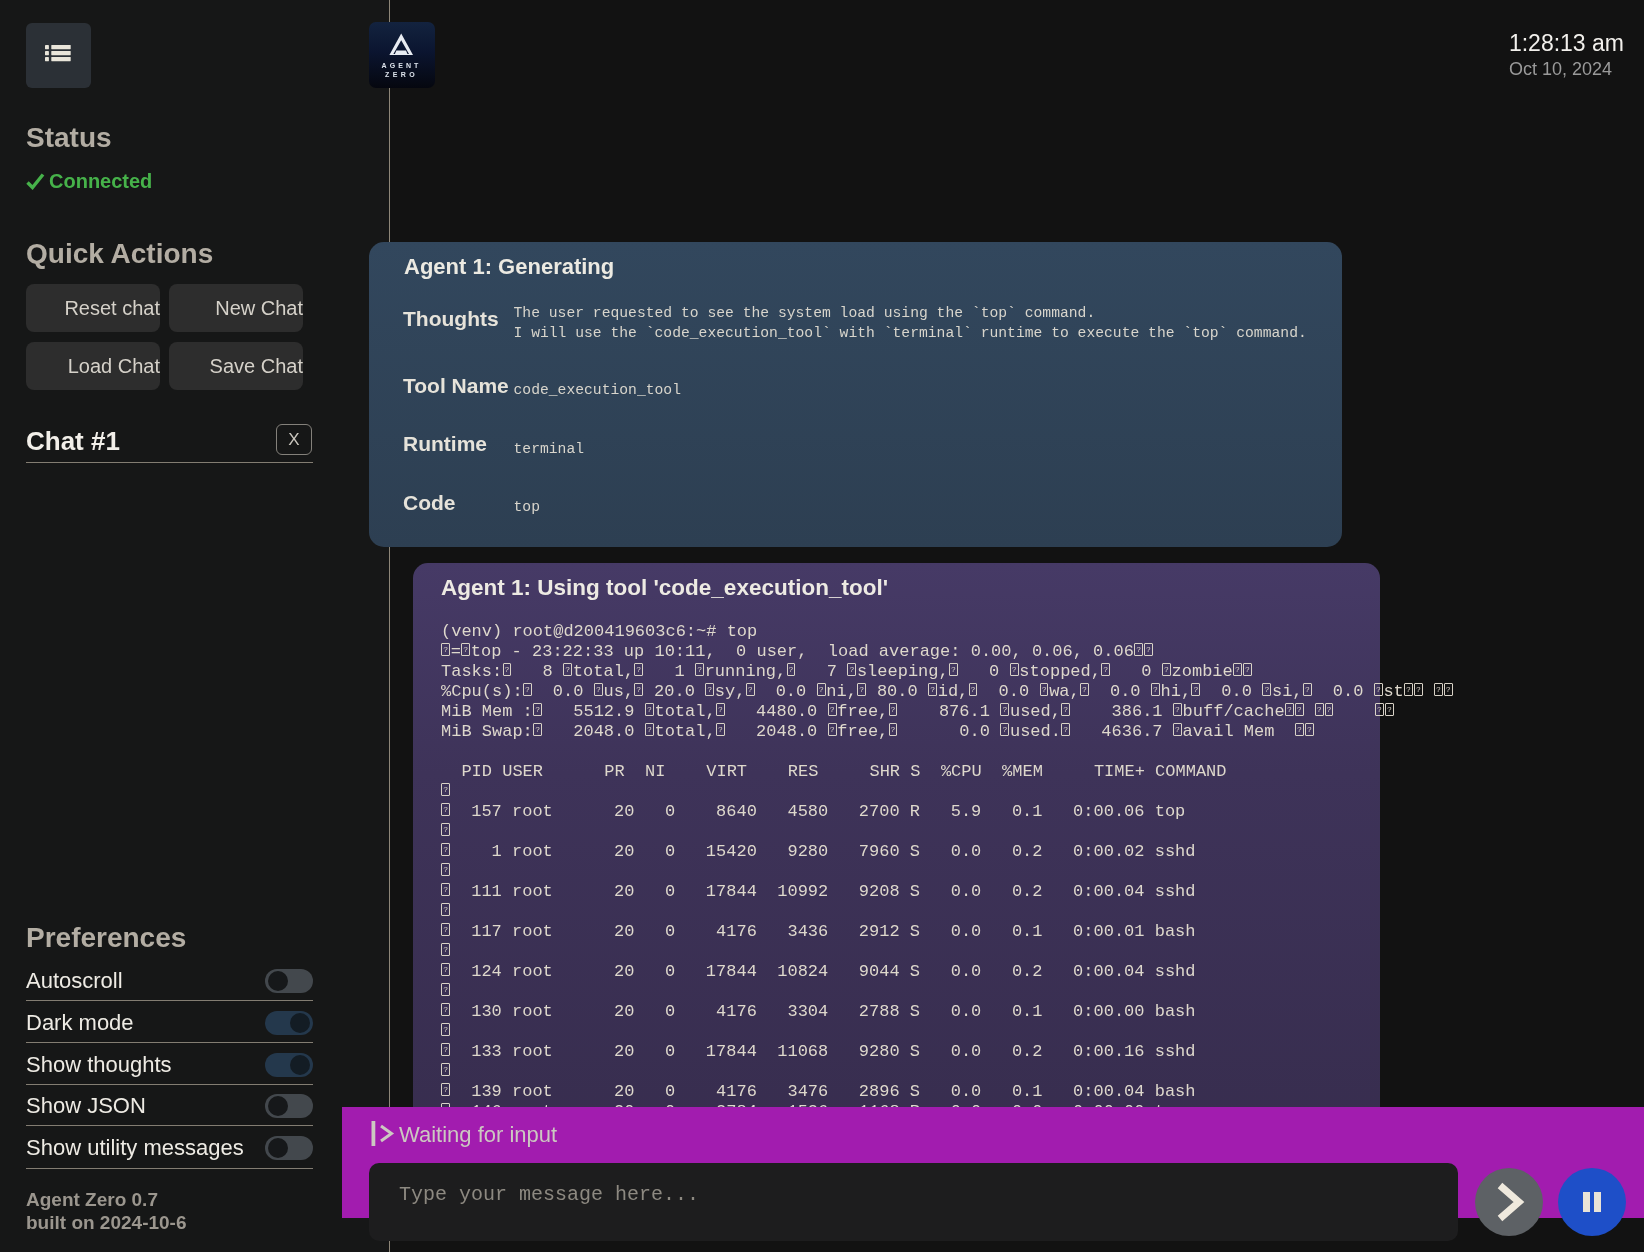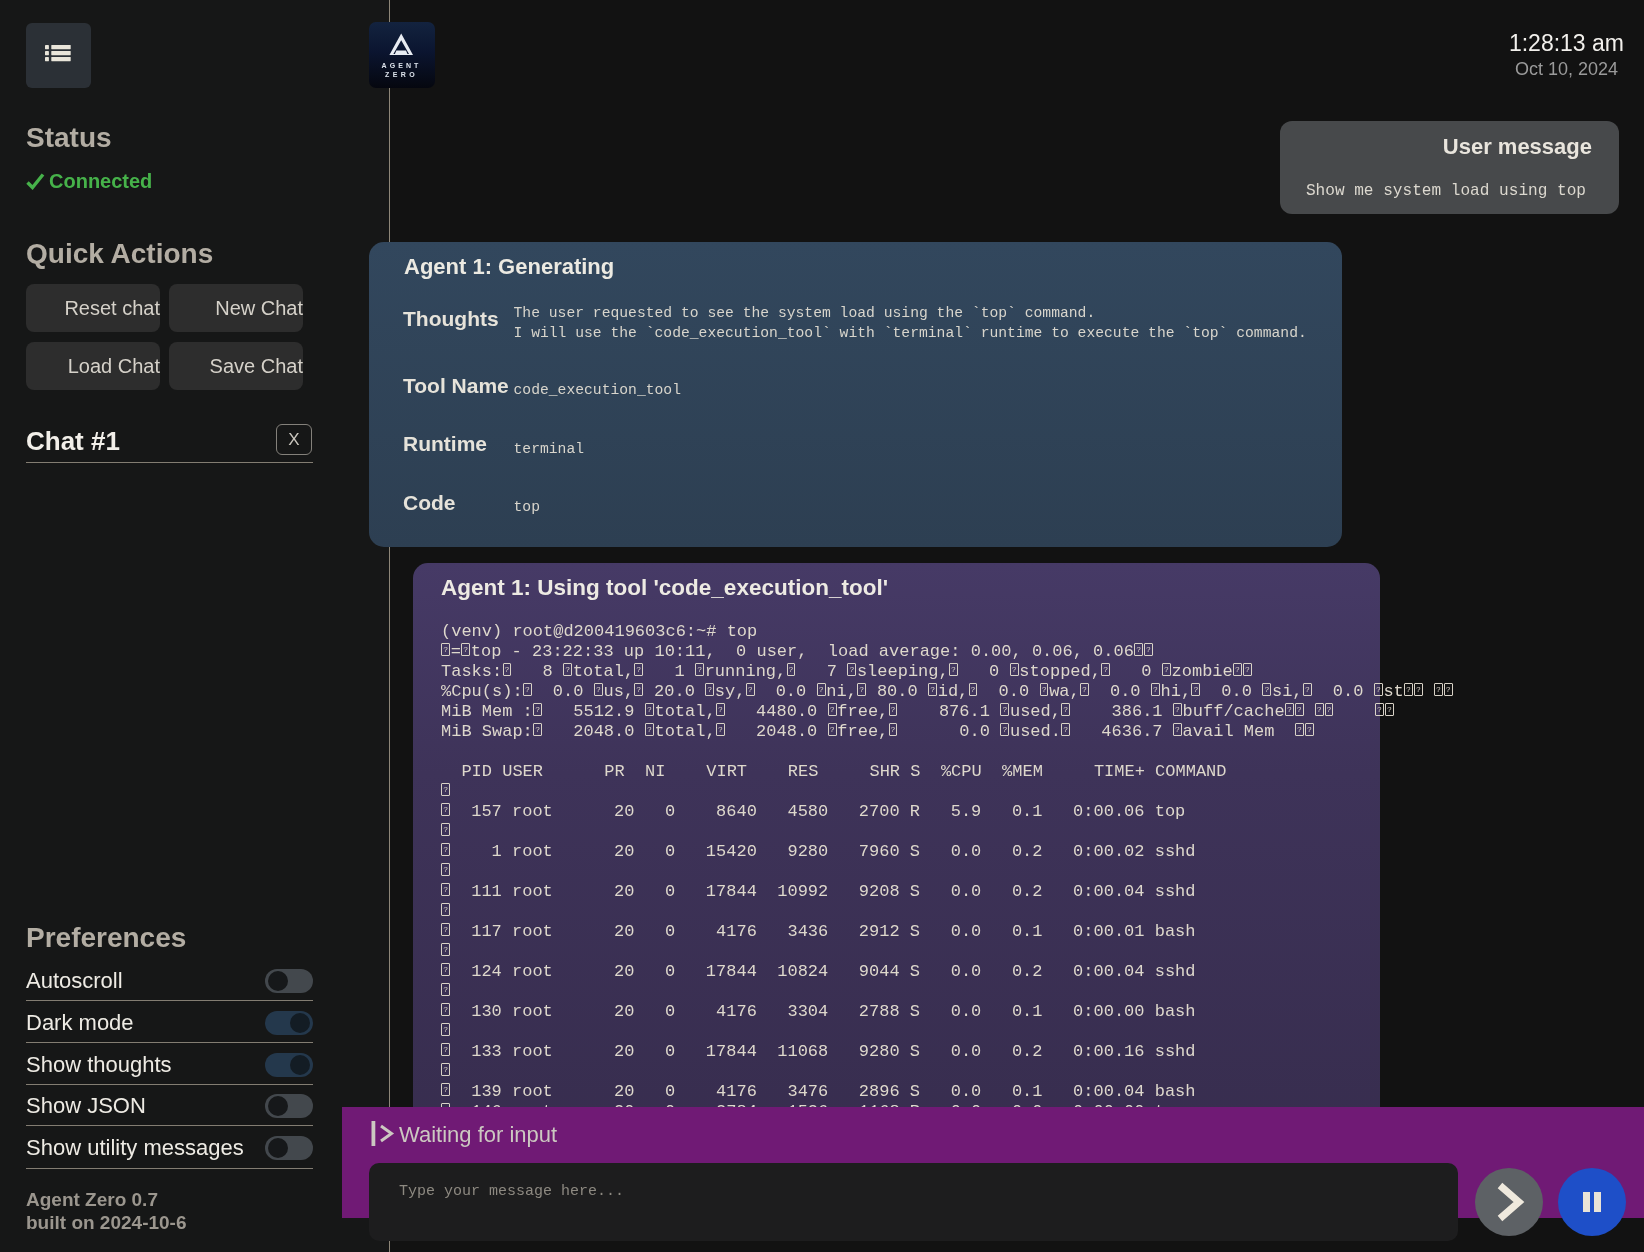--- a/index.html
+++ b/index.html
@@ -17,41 +17,41 @@
 .plab{position:absolute;left:0;top:50%;transform:translateY(-50%);font-size:22px;color:#eeebe4}
 .psep{position:absolute;left:26px;width:287px;height:1px;background:#837d72}
 .tog{position:absolute;right:0;top:50%;margin-top:-12px;width:48px;height:24px;border-radius:12px;background:#43484d}
 .tog i{position:absolute;top:2px;width:20px;height:20px;border-radius:50%;background:#16181a}
 .tog.off i{left:3px}
 .tog.on{background:#24384c}
 .tog.on i{left:25px;background:#131c24}
 #foot{position:absolute;left:26px;top:1188px;font-size:19px;line-height:23px;color:#9b968e;font-weight:bold}
 #main{position:absolute;left:342px;top:0;width:1302px;height:1252px}
 #logo{position:absolute;left:27px;top:22px;width:66px;height:66px;border-radius:7px;background:linear-gradient(180deg,#13233f 0%,#0b1530 45%,#05070f 100%)}
-#clock{position:absolute;right:20px;top:30px;text-align:center}
+#clock{position:absolute;right:20px;top:30px;text-align:left}
 #clock .t{font-size:23px;font-weight:normal;line-height:26px;color:#f2f0ec}
 #clock .d{font-size:18px;color:#9a9a9a;margin-top:3px}
 #umsg{position:absolute;right:25px;top:121px;width:339px;height:93px;background:#47494b;border-radius:12px}
 #umsg .h{position:absolute;right:27px;top:13px;font-size:22px;font-weight:bold;color:#e9e5dd}
 #umsg .m{position:absolute;right:33px;top:61px;font-family:"Liberation Mono",monospace;font-size:16.1px;color:#dcd8cf}
 #agent{position:absolute;left:27px;top:242px;width:973px;height:305px;border-radius:15px;background:linear-gradient(180deg,#32475d 0%,#2d3f52 100%)}
 #agent .h{position:absolute;left:35px;top:12px;font-size:22px;font-weight:bold;color:#eceae2}
 .flab{position:absolute;left:34px;font-size:21px;font-weight:bold;color:#e6e3da}
 .fval{position:absolute;left:144.5px;font-family:"Liberation Mono",monospace;font-size:14.7px;line-height:19.5px;color:#d8d5cc}
 #tool{position:absolute;left:71px;top:563px;width:967px;height:600px;border-radius:15px;background:linear-gradient(180deg,#463a66 0%,#3e3359 35%,#372d4e 100%);color:#e2dcd2}
 #tool .h{position:absolute;left:28px;top:12px;font-size:22.5px;font-weight:bold;color:#edeae3}
 #tool pre{position:absolute;left:28px;top:59px;font-family:Liberation Mono, monospace;font-size:17px;line-height:20px;color:#ded8cc}
 .x{display:inline-block;width:9.806px;height:12.7px;position:relative;vertical-align:0}
 .x:before{content:"";position:absolute;left:0.3px;right:0.7px;top:0;bottom:0;border:1.2px solid #d8d2c6;border-radius:1px}
 .x:after{content:"?";position:absolute;left:0;right:0.4px;top:0;bottom:0;text-align:center;font:8px/13.8px "Liberation Mono",monospace;color:#d8d2c6}
-#inbar{position:absolute;left:0;top:1107px;width:1302px;height:111px;background:#701a75}
+#inbar{position:absolute;left:0;top:1107px;width:1302px;height:111px;background:#a21caf}
 #wait{position:absolute;left:57px;top:15px;font-size:22px;color:#ccc8c1}
 #wicon{position:absolute;left:29px;top:14px}
 #ibox{position:absolute;left:27px;top:56px;width:1089px;height:78px;background:#1d1d1e;border-radius:10px}
-#ibox .ph{position:absolute;left:30px;top:20px;font-family:"Liberation Mono",monospace;font-size:15px;color:#8d8981}
+#ibox .ph{position:absolute;left:30px;top:20px;font-family:"Liberation Mono",monospace;font-size:20px;color:#8d8981}
 .cbtn{position:absolute;top:61px;width:68px;height:68px;border-radius:50%}
 #send{left:1133px;background:#5d6165}
 #pause{left:1216px;background:#1e4fc8}
 </style></head>
 <body>
 <div id="side">
  <div id="burger">
       <svg width="26" height="17" viewBox="0 0 26 17" fill="none">
   <g fill="#e9e5da">
           <rect x="0" y="0" width="3.9" height="4.2" rx="0.4"></rect>
@@ -117,24 +117,20 @@
  <div id="logo"><svg width="66" height="66" viewBox="0 0 66 66">
 <path fill-rule="evenodd" d="M32.2 11.5 L44 33 L20.4 33 Z M32.2 18.2 L40 31.9 L24.4 31.9 Z" fill="#e8ecf2"></path>
 <path d="M27.4 28.6 L37 28.6 L38.9 33 L25.5 33 Z" fill="#e8ecf2"></path>
 <text x="32.5" y="45.5" text-anchor="middle" font-family="Liberation Sans" font-size="7" letter-spacing="3.1" fill="#dde3ec" font-weight="bold">AGENT</text>
 <text x="32.5" y="55" text-anchor="middle" font-family="Liberation Sans" font-size="7" letter-spacing="3.4" fill="#dde3ec" font-weight="bold">ZERO</text>
 </svg></div>
  <div id="clock">
       <div class="t">1:28:13 am</div>
       <div class="d">Oct 10, 2024</div>
     </div>
- <div id="umsg">
-      <div class="h">User message</div>
-      <div class="m">Show me system load using top</div>
-    </div>
  <div id="agent">
   <div class="h">Agent 1: Generating</div>
   <div class="flab" style="top:64.5px">Thoughts</div>
   <div class="fval" style="top:62px">The user requested to see the system load using the `top` command.<br>I will use the `code_execution_tool` with `terminal` runtime to execute the `top` command.</div>
   <div class="flab" style="top:131.5px">Tool Name</div>
   <div class="fval" style="top:139px">code_execution_tool</div>
   <div class="flab" style="top:190px">Runtime</div>
   <div class="fval" style="top:198px">terminal</div>
   <div class="flab" style="top:249px">Code</div>
   <div class="fval" style="top:256px">top</div>

